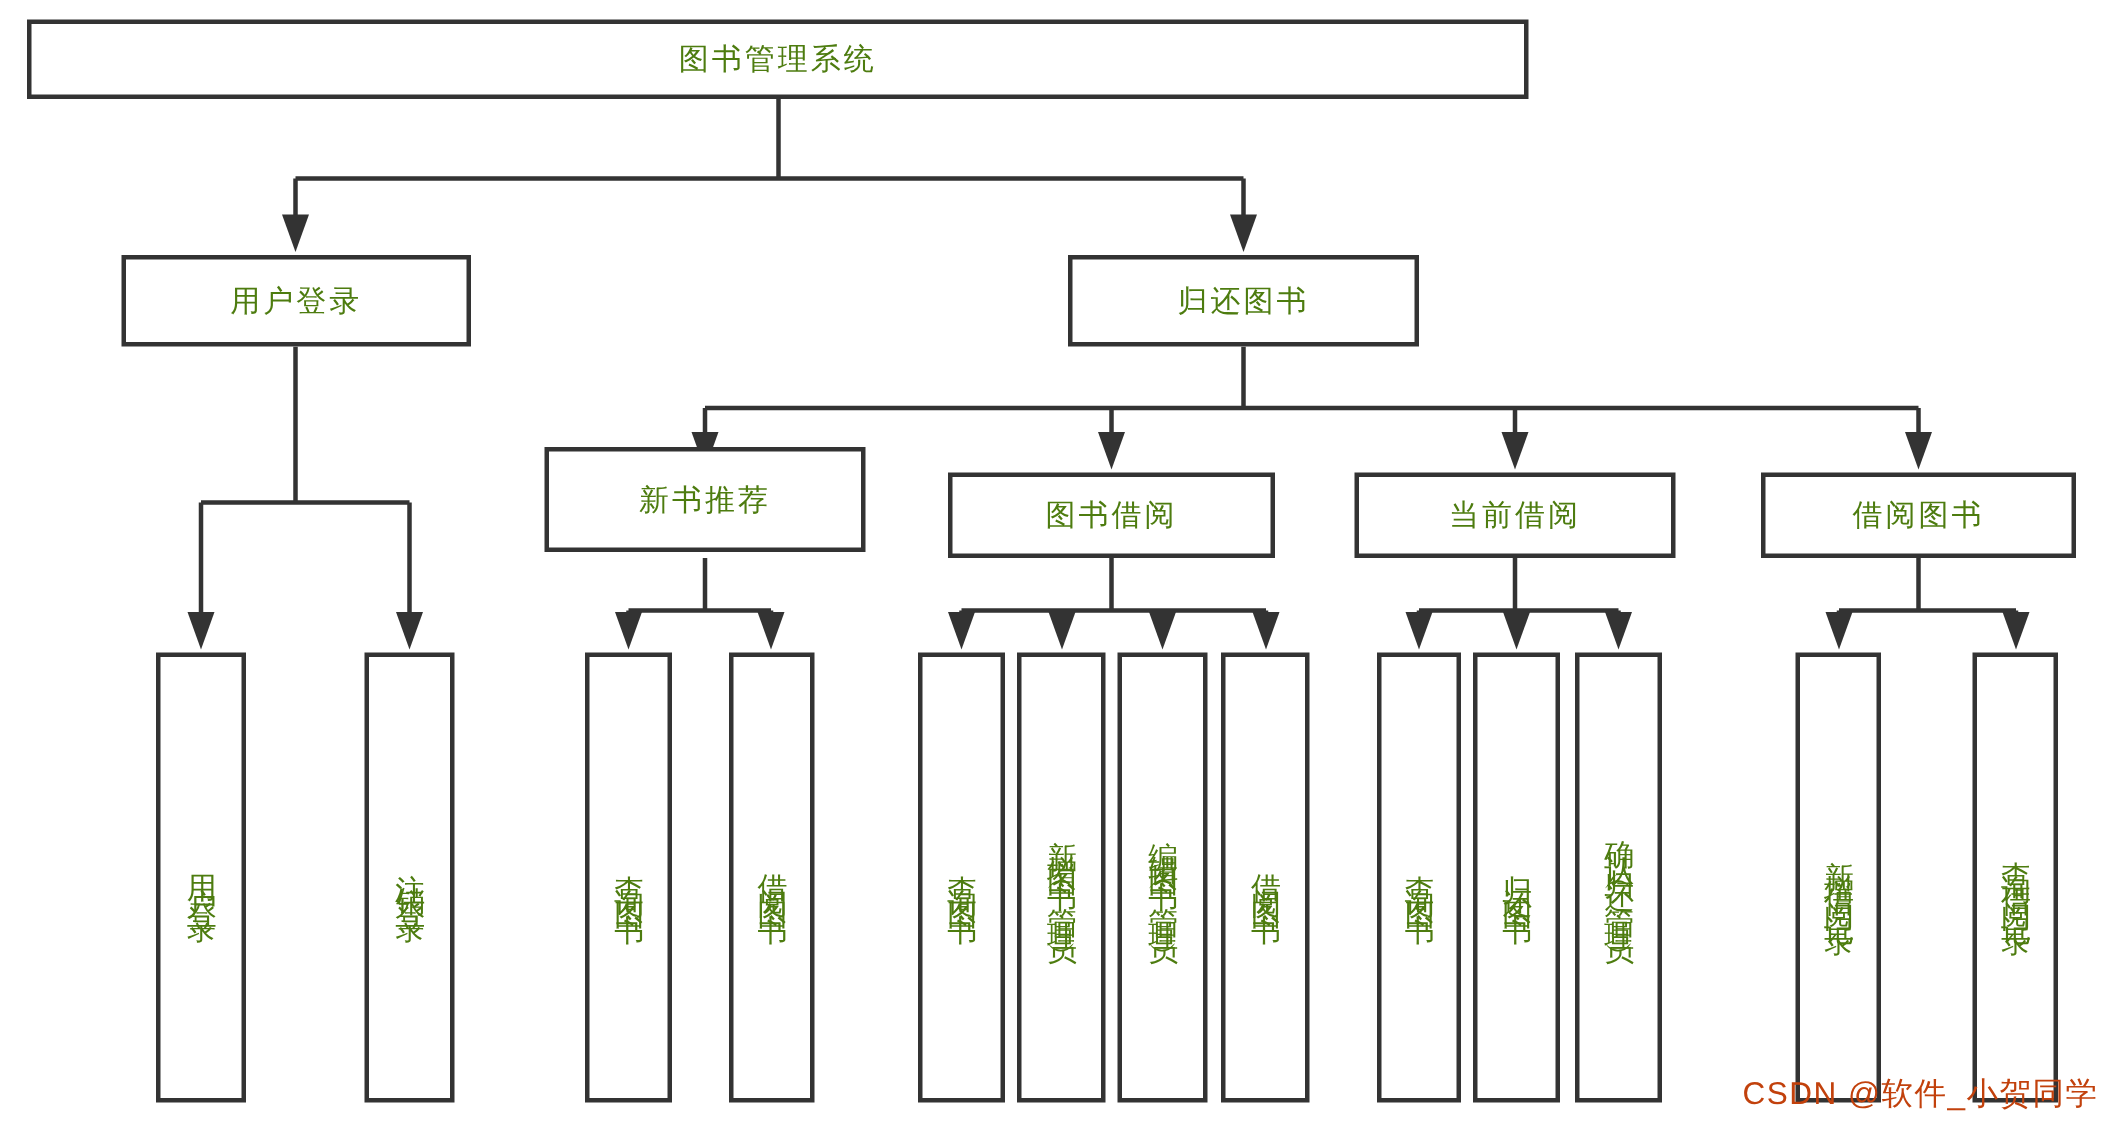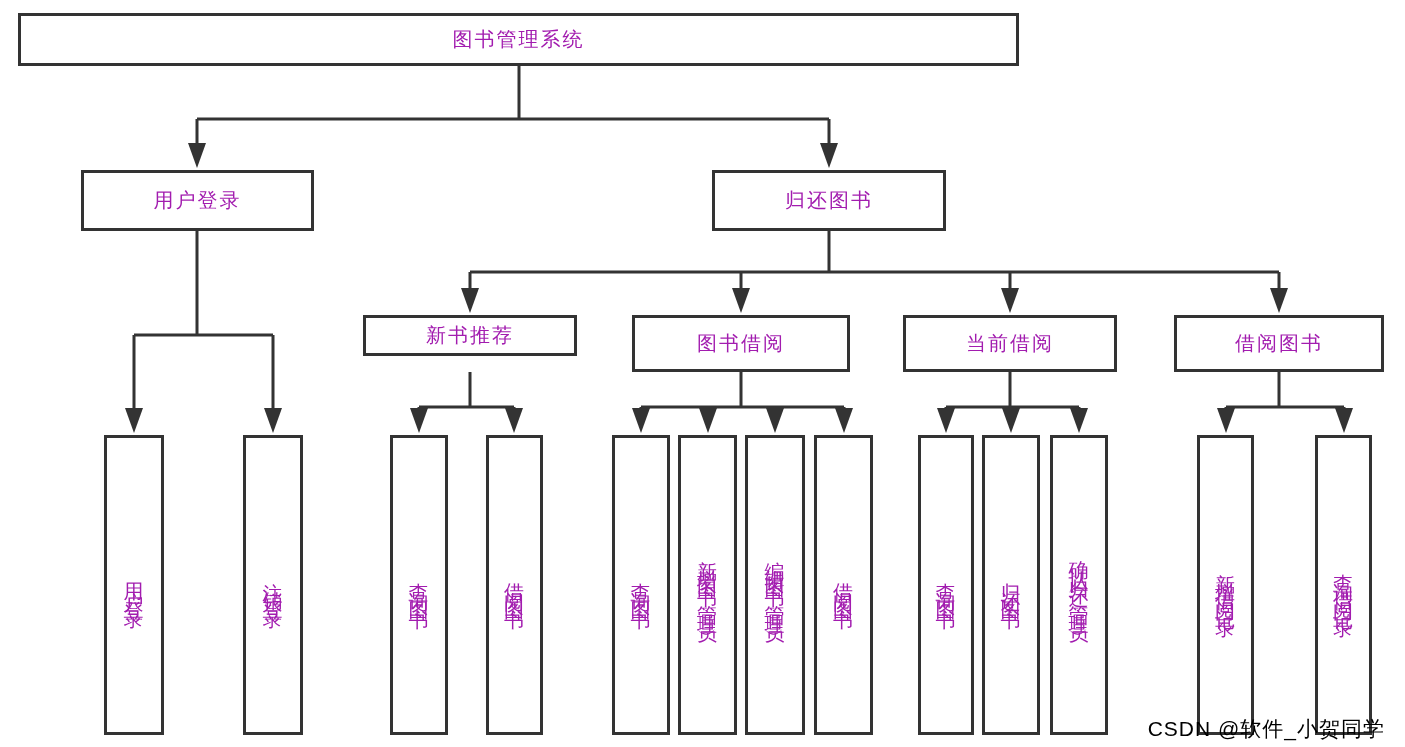--- a/index.html
+++ b/index.html
@@ -9,36 +9,36 @@
     background:#ffffff;
     font-family:"Liberation Sans","DejaVu Sans",sans-serif;
     overflow:hidden;
   }
   svg.connectors{position:absolute;left:0;top:0;z-index:0;}
   .node{
     position:absolute;
     box-sizing:border-box;
     border:3px solid #333333;
     background:#ffffff;
-    color:#a21caf;
+    color:#4d7c0f;
     display:flex;align-items:center;justify-content:center;
     z-index:1;
   }
   .node.h{font-size:20px;letter-spacing:2px;}
   .node.v span{
     writing-mode:vertical-rl;
     text-orientation:mixed;
     font-size:20px;
     letter-spacing:9px;
     line-height:1;
   }
   .watermark{
     position:absolute;
-    right:20px;bottom:4px;
-    color:#000000;
+    right:6px;bottom:4px;
+    color:#c2410c;
     font-size:21px;
     letter-spacing:1px;
     z-index:5;
     white-space:nowrap;
   }
 </style>
 </head>
 <body>
 
 <div class="canvas">
@@ -87,21 +87,21 @@
     <span>图书管理系统</span>
   </div>
 
   <div class="node h" style="left:81px;top:170px;width:233px;height:61px">
     <span>用户登录</span>
   </div>
   <div class="node h" style="left:712px;top:170px;width:234px;height:61px">
     <span>归还图书</span>
   </div>
 
-  <div class="node h" style="left:363px;top:315px;width:214px;height:41px">
+  <div class="node h" style="left:363px;top:298px;width:214px;height:70px">
     <span>新书推荐</span>
   </div>
   <div class="node h" style="left:632px;top:315px;width:218px;height:57px">
     <span>图书借阅</span>
   </div>
   <div class="node h" style="left:903px;top:315px;width:214px;height:57px">
     <span>当前借阅</span>
   </div>
   <div class="node h" style="left:1174px;top:315px;width:210px;height:57px">
     <span>借阅图书</span>

